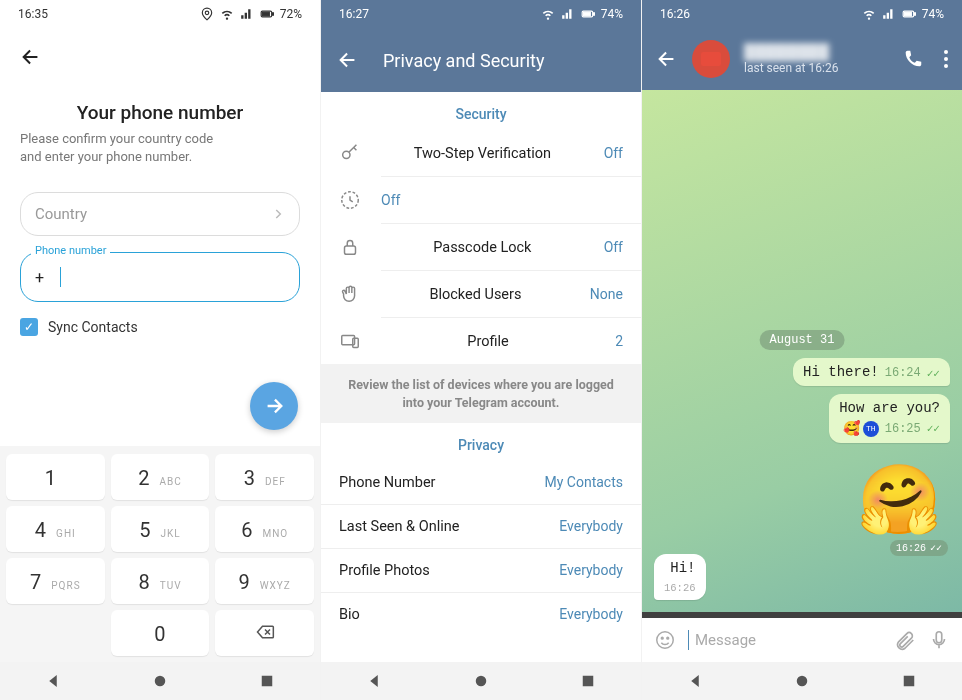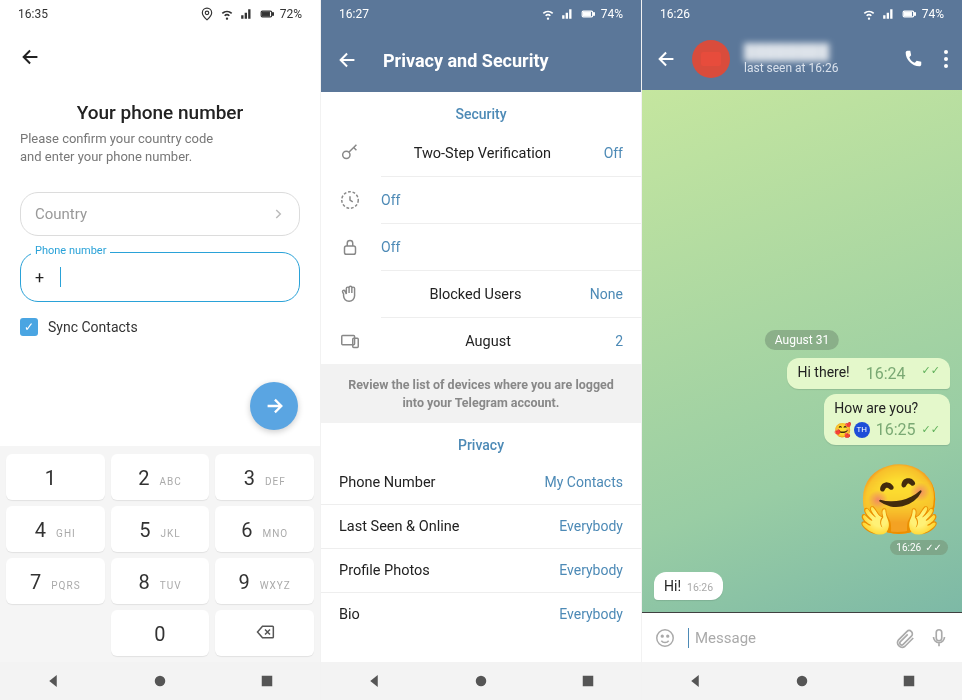--- a/index.html
+++ b/index.html
@@ -33,50 +33,50 @@
   .fab { width: 48px; height: 48px; border-radius: 50%; background: #5aa5e2; display: flex; align-items: center; justify-content: center; color: #fff; font-size: 22px; position: absolute; right: 22px; top: 382px; box-shadow: 0 2px 6px rgba(0,0,0,.2); }
   .keypad { background: #f5f5f5; padding: 8px 6px 6px; display: grid; grid-template-columns: repeat(3, 1fr); gap: 6px; }
   .key { background: #fff; border-radius: 6px; height: 46px; display: flex; align-items: baseline; justify-content: center; padding-top: 12px; gap: 10px; box-shadow: 0 1px 1px rgba(0,0,0,.08); }
   .key .num { font-size: 20px; color: #333; }
   .key .letters { font-size: 10px; color: #aaa; letter-spacing: 1px; }
   .key.blank { background: transparent; box-shadow: none; }
   .key.del svg { width: 24px; height: 20px; }
 
   
   .header2 { height: 64px; background: #5b7799; color: #fff; display: flex; align-items: center; padding: 0 16px; gap: 24px; }
-  .header2 .title { font-size: 18px; font-weight: 700; }
+  .header2 .title { font-size: 18px; font-weight: 400; }
   .s2-body { flex: 1; overflow: hidden; text-align: center; }
   .section-title { color: #4d8ab6; font-size: 14px; font-weight: 500; padding: 14px 18px 8px; }
   .row2 { display: flex; align-items: center; padding: 12px 18px; gap: 20px; }
   .row2 .icon { width: 22px; display:flex; color:#888; }
   .row2 .label { flex: 1; font-size: 14.5px; color: #222; }
   .row2 .value { font-size: 14px; color: #4d8ab6; }
   .info-block { background: #f2f2f2; padding: 12px 18px; font-size: 12.5px; color: #888; line-height: 1.4; font-weight: bold; }
   .row2b { display: flex; justify-content: space-between; padding: 13px 18px; font-size: 14.5px; color:#222; border-bottom: 1px solid #eee; }
   .row2b .value { color: #4d8ab6; font-size: 14px;}
 
   
   .s3-status-wrap { background: #5b7799; }
   .header3 { height: 62px; background: #5b7799; display: flex; align-items: center; padding: 0 14px; gap: 14px; color: #fff; justify-content: flex-end; }
   .avatar { width: 38px; height: 38px; border-radius: 50%; background: #d94c3c; display:flex; align-items:center; justify-content:center; }
   .avatar .inner { width: 20px; height: 14px; background: #e74c3c; border-radius: 2px; }
   .header3 .name-block { flex:1; display:flex; flex-direction:column; }
   .header3 .name { font-size: 15px; filter: blur(3px); opacity:.8; }
   .header3 .sub { font-size: 12px; color: #d9e1ec; }
   .header3-icons { display:flex; gap:20px; align-items:center; }
-  .chat-body { flex:1; background: linear-gradient(160deg, #c5e69f, #99cda4 70%, #7db9a6); position: relative; overflow:hidden; }
+  .chat-body { flex:1; background: linear-gradient(160deg, #c5e69f, #99cda4 70%, #7db9a6); position: relative; overflow:hidden;font-family:Liberation Mono, monospace; }
   .date-chip { position:absolute; left:50%; transform:translateX(-50%); top:240px; background:rgba(120,150,120,.6); color:#fff; font-size:12px; padding:3px 10px; border-radius:10px; }
-  .bubble-out { position:absolute; right:12px; background:#e4f8cb; border-radius:12px 12px 4px 12px; padding:6px 10px; font-size:14px; color:#222; box-shadow:0 1px 1px rgba(0,0,0,.1); display:flex; gap:16px;}
-  .bubble-out .time { font-size:16px; color:#7aa974; }
+  .bubble-out { position:absolute; right:12px; background:#e4f8cb; border-radius:12px 12px 4px 12px; padding:6px 10px; font-size:14px; color:#222; box-shadow:0 1px 1px rgba(0,0,0,.1); display:flex; align-items:flex-end; gap:6px;}
+  .bubble-out .time { font-size:12px; color:#7aa974; }
   .bubble-out .ticks { color:#5fb05a; font-size:11px; }
   .sticker { position:absolute; right:20px; top:370px; font-size:68px; }
   .sticker-meta { position:absolute; right:14px; top:450px; background:rgba(120,150,120,.6); color:#fff; font-size:10px; padding:2px 6px; border-radius:8px; display:flex; gap:4px; align-items:center;}
-  .bubble-in { position:absolute; left:12px; bottom:12px; background:#fff; border-radius:12px 12px 12px 4px; padding:6px 10px; font-size:14px; color:#222; box-shadow:0 1px 1px rgba(0,0,0,.1); display:flex; align-items:flex-end; gap:6px;}
+  .bubble-in { position:absolute; left:12px; bottom:12px; background:#fff; border-radius:12px 12px 12px 4px; padding:6px 10px; font-size:14px; color:#222; box-shadow:0 1px 1px rgba(0,0,0,.1); display:flex; align-items:flex-end; gap:6px;flex-direction:column;}
   .bubble-in .time { font-size:10.5px; color:#aaa; }
-  .chat-input { height: 50px; background:#fff; display:flex; align-items:center; padding:0 12px; gap:12px; border-top:1px solid #404040;}
+  .chat-input { height: 50px; background:#fff; display:flex; align-items:center; padding:0 12px; gap:12px; border-top:6px solid #404040;}
   .chat-input .msg { flex:1; color:#aaa; font-size:15px; border-left:1.5px solid #4d8ab6; padding-left:6px; height:20px; display:flex; align-items:center;}
 
   .reactions { display:flex; gap:2px; align-items:center;}
   .reaction-pill { background:#1d4ed8; width:16px; height:16px; border-radius:50%; font-size:8px; color:#fff; display:flex; align-items:center; justify-content:center;}
 </style>
 </head>
 <body>
 
 <div class="container">
 
@@ -247,20 +247,21 @@
       </div>
       <div style="border-bottom:1px solid #eee; margin-left:60px;"></div>
 
       <div class="row2">
         <span class="icon">
             <svg width="22" height="22" viewBox="0 0 24 24" fill="none" stroke="#888" stroke-width="1.6">
               <rect x="6" y="11" width="12" height="9" rx="2"></rect>
               <path d="M9 11V8a3 3 0 0 1 6 0v3"></path>
             </svg>
           </span>
+        <span class="label">Passcode Lock</span>
         <span class="value">Off</span>
       </div>
       <div style="border-bottom:1px solid #eee; margin-left:60px;"></div>
 
       <div class="row2">
         <span class="icon">
             <svg width="22" height="22" viewBox="0 0 24 24" fill="none" stroke="#888" stroke-width="1.6">
               <path d="M8 12V6a1.5 1.5 0 0 1 3 0v5V5a1.5 1.5 0 0 1 3 0v6V6a1.5 1.5 0 0 1 3 0v8a6 6 0 0 1-12 0v-2l-1-2a1.5 1.5 0 0 1 2-2z"></path>
             </svg>
           </span>
@@ -269,21 +270,21 @@
       </div>
       <div style="border-bottom:1px solid #eee; margin-left:60px;"></div>
 
       <div class="row2">
         <span class="icon">
             <svg width="22" height="22" viewBox="0 0 24 24" fill="none" stroke="#888" stroke-width="1.6">
               <rect x="3" y="6" width="14" height="10" rx="1"></rect>
               <rect x="15" y="9" width="6" height="10" rx="1"></rect>
             </svg>
           </span>
-        <span class="label">August</span>
+        <span class="label">Profile</span>
         <span class="value">2</span>
       </div>
 
       <div class="info-block">Review the list of devices where you are logged into your Telegram account.</div>
 
       <div class="section-title">Privacy</div>
       <div class="row2b">
           <span>Phone Number</span>
           <span class="value">My Contacts</span>
         </div>

